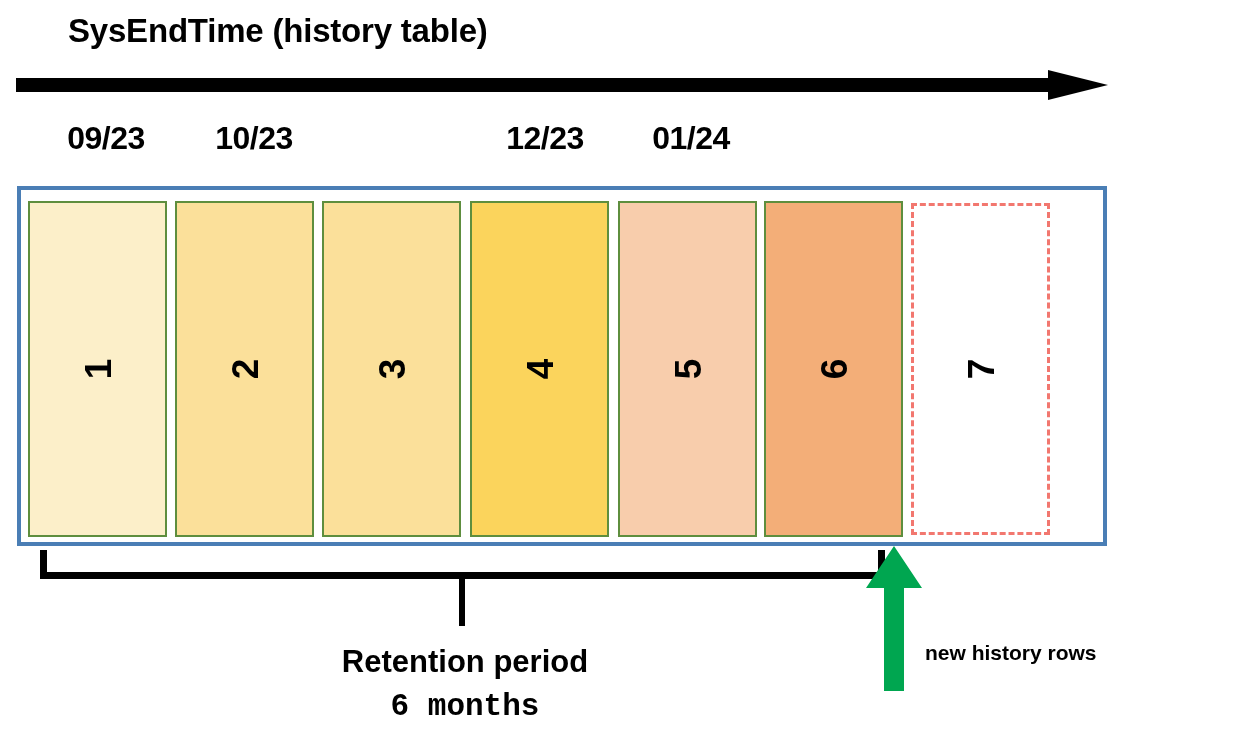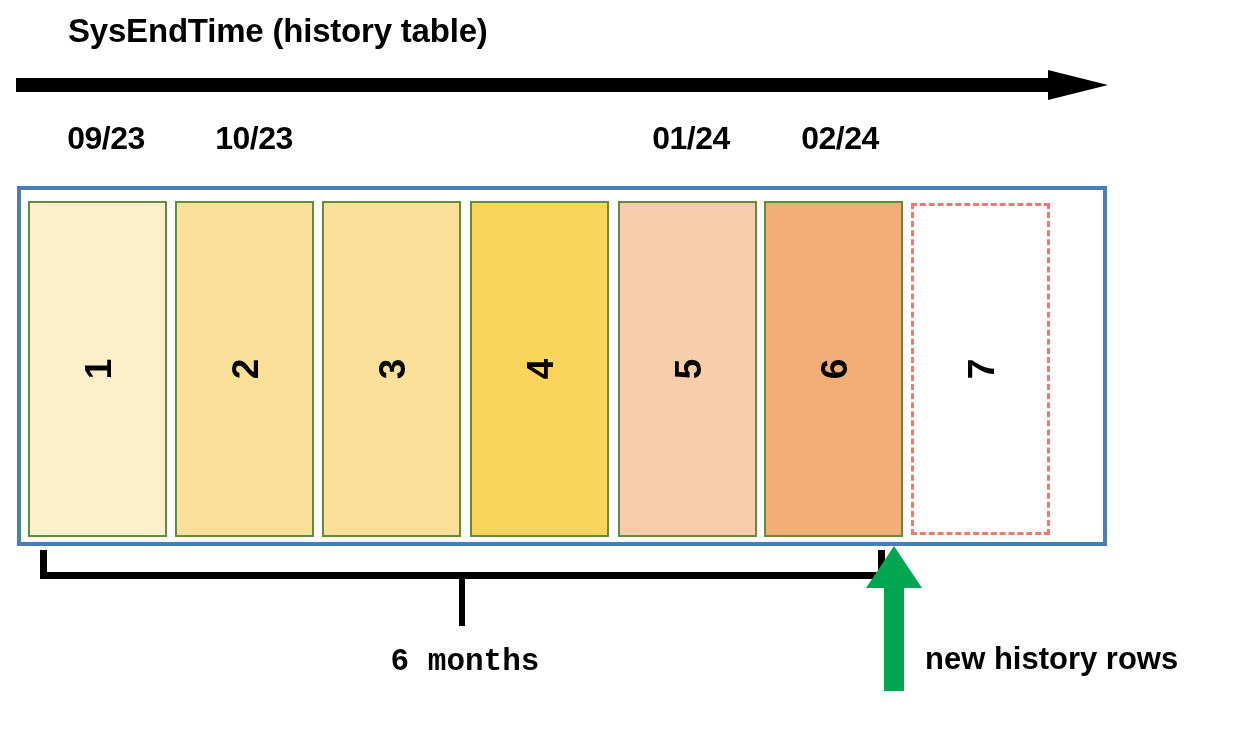--- a/index.html
+++ b/index.html
@@ -126,42 +126,42 @@
     position: absolute;
     left: 866px;
     top: 546px;
     width: 56px;
     height: 145px;
   }
   #new-rows-label {
     position: absolute;
     left: 925px;
     top: 641px;
-    font-size: 31px;
+    font-size: 21px;
     font-weight: 700;
     white-space: nowrap;
   }
 </style>
 </head>
 <body>
 
 <div id="diagram-title">SysEndTime (history table)</div>
 
 <div id="timeline-axis">
   <svg width="1092" height="30" viewBox="0 0 1092 30">
     <rect x="0" y="8" width="1040" height="14" fill="#000000"></rect>
     <polygon points="1032,0 1092,15 1032,30" fill="#000000"></polygon>
   </svg>
 </div>
 
 <div id="month-labels">
   <div class="month-label" style="left:23px;">09/23</div>
   <div class="month-label" style="left:171px;">10/23</div>
+  <div class="month-label" style="left:462px;">12/23</div>
   <div class="month-label" style="left:608px;">01/24</div>
-  <div class="month-label" style="left:757px;">02/24</div>
 </div>
 
 <div id="history-container"></div>
 
 <div class="partition-box" style="left:28px;  background:#FCEFC9;">
   <span class="partition-label">1</span>
 </div>
 <div class="partition-box" style="left:175px; background:#FBE09A;">
   <span class="partition-label">2</span>
 </div>
@@ -184,20 +184,21 @@
 <div id="retention-bracket">
   <svg width="845" height="30" viewBox="0 0 845 30">
     <rect x="0" y="0" width="7" height="28" fill="#000000"></rect>
     <rect x="0" y="22" width="845" height="7" fill="#000000"></rect>
     <rect x="838" y="0" width="7" height="28" fill="#000000"></rect>
   </svg>
 </div>
 <div id="retention-stem"></div>
 
 <div id="retention-caption">
+  <span>Retention period</span>
   <span class="line2">6 months</span>
 </div>
 
 <div id="new-rows-arrow">
   <svg width="56" height="145" viewBox="0 0 56 145">
     <polygon points="28,0 56,42 38,42 38,145 18,145 18,42 0,42" fill="#00A650"></polygon>
   </svg>
 </div>
 <div id="new-rows-label">new history rows</div>
 

